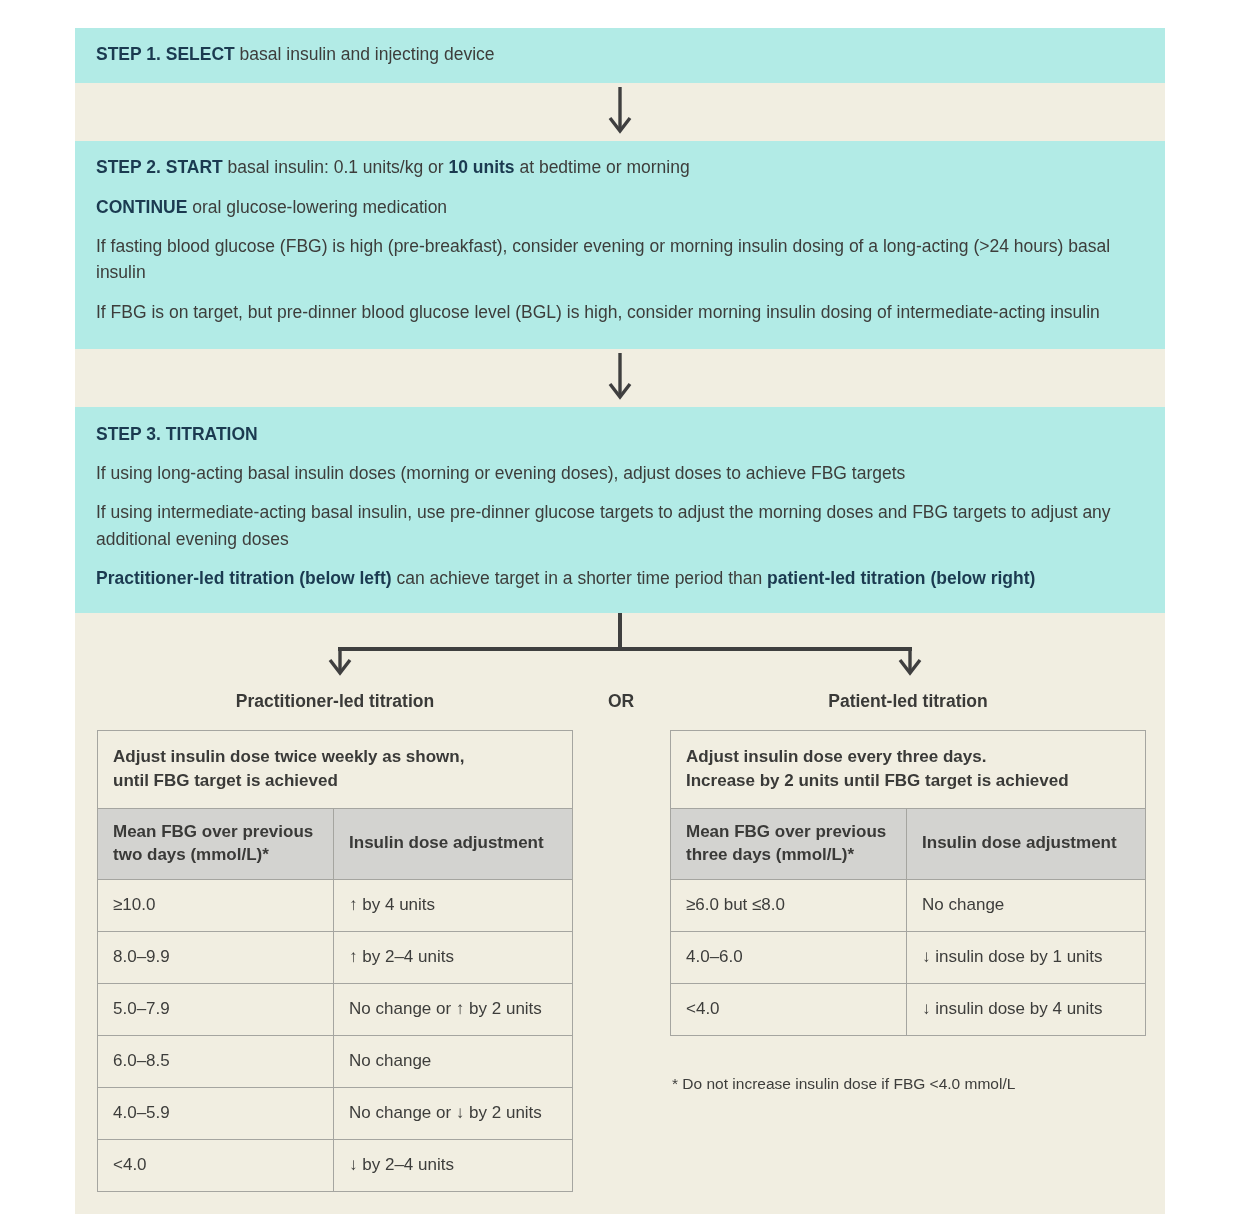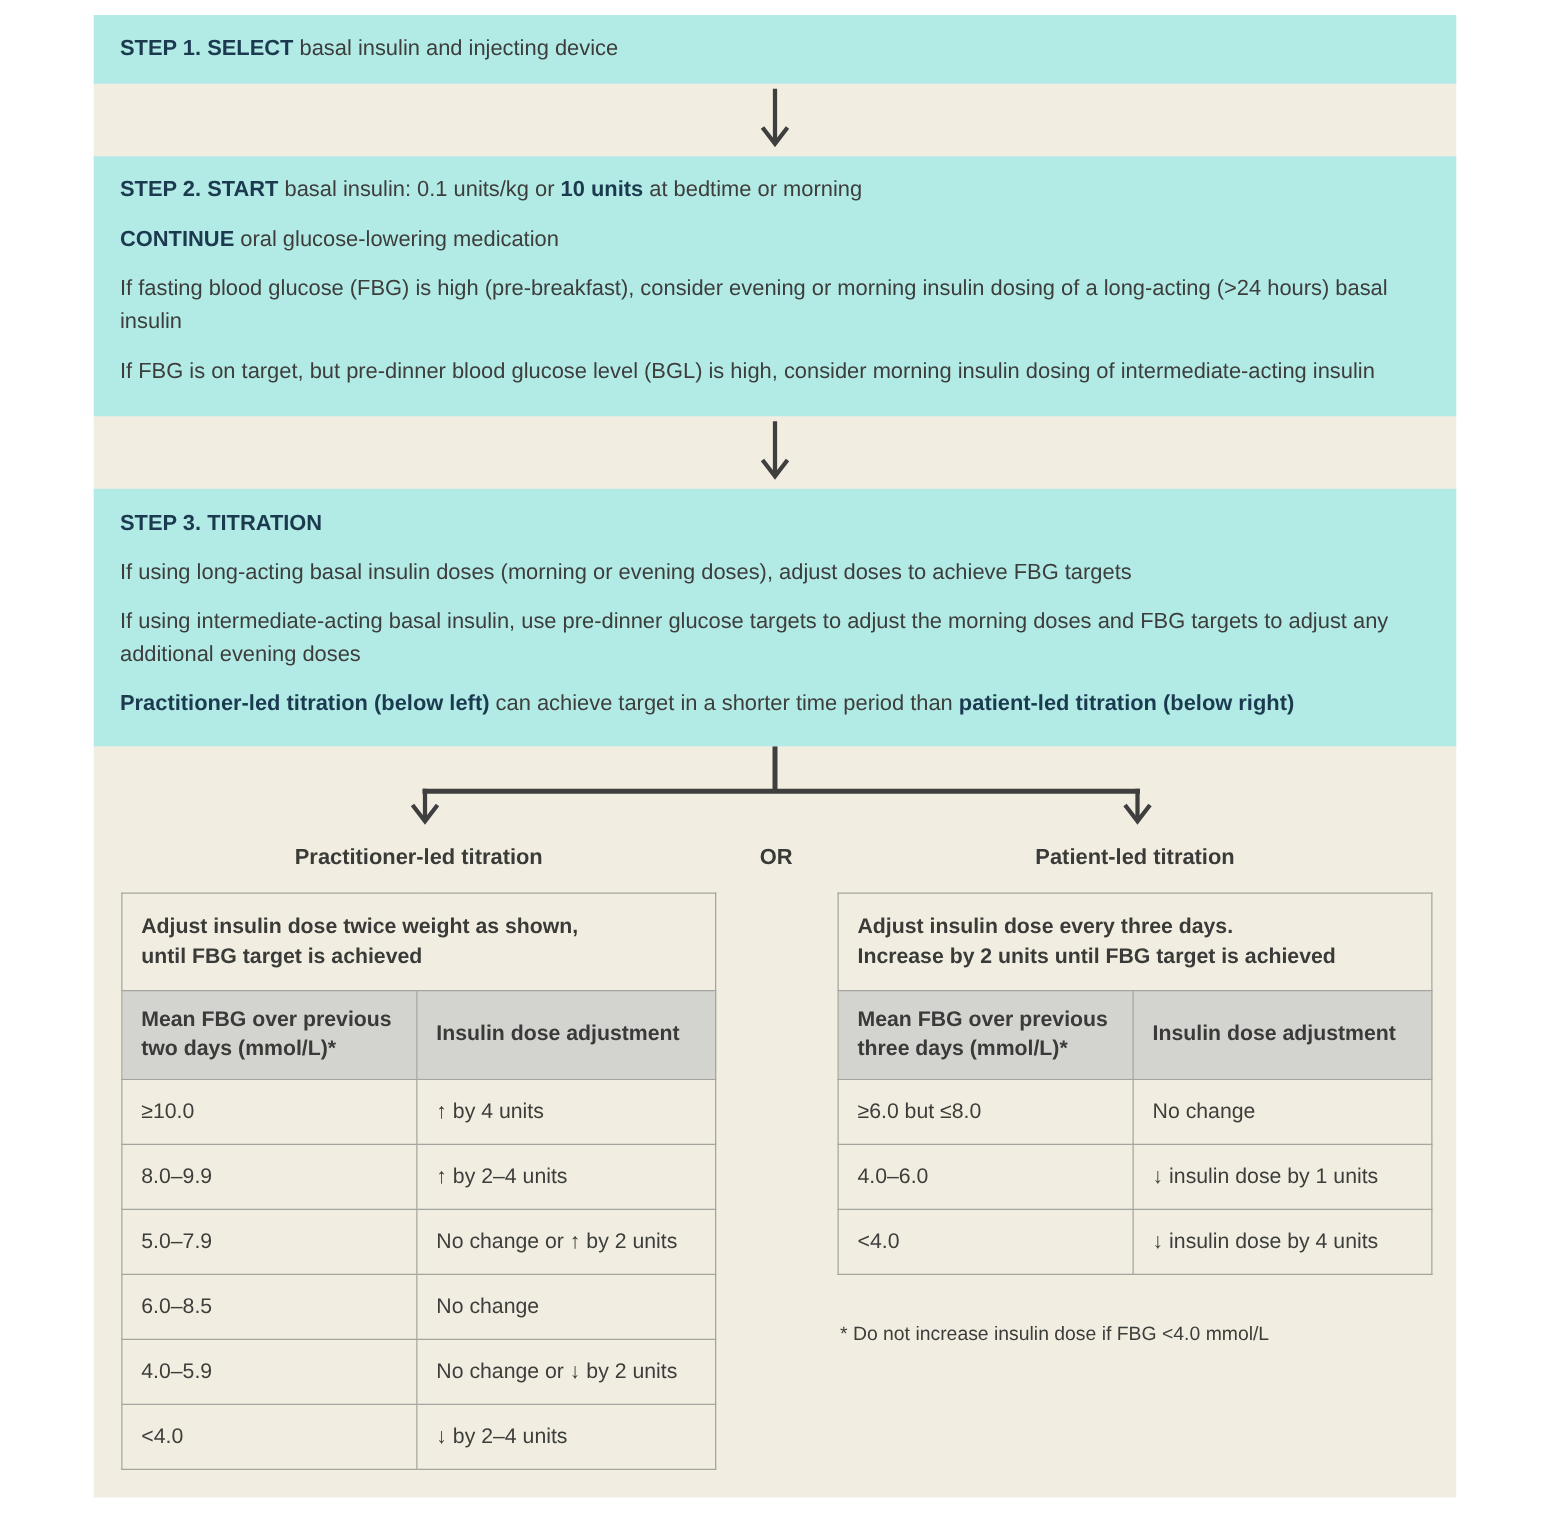--- a/index.html
+++ b/index.html
@@ -1,19 +1,19 @@
 <!DOCTYPE html>
 <html><head>
 <meta charset="utf-8">
 <style>
   * { margin:0; padding:0; box-sizing:border-box; }
   html,body { background:#ffffff; }
   body { font-family:"Liberation Sans","DejaVu Sans",sans-serif; color:#3d3d3b; }
   .page { position:relative; width:1240px; height:1217px; background:#ffffff; overflow:hidden; }
-  .panel { position:absolute; left:75px; top:12px; width:1090px; height:1186px; background:#f1eee1; }
+  .panel { position:absolute; left:75px; top:28px; width:1090px; height:1186px; background:#f1eee1; }
 
   
   .step-box { background:#b2ebe6; padding:14px 21px 16px 21px; }
   .step-title { font-size:17.5px; line-height:1.45; }
   .step-para { font-size:17.5px; line-height:1.5; margin-top:13px; }
   .step-box .b { font-weight:bold; color:#1b3a50; }
   .step2 { padding:14px 21px 24px 21px; }
   .step2 .step-para:first-of-type { margin-top:22px; }
   .step3 { padding:15px 22px 22px 21px; }
   .step3 .step-para:first-of-type { margin-top:22px; }
@@ -102,21 +102,21 @@
     <div class="tables-row">
 
       <table class="dose-table">
         <colgroup>
             <col style="width:49.7%">
             <col style="width:50.3%">
           </colgroup>
         <thead>
           <tr>
             <td class="cap-cell" colspan="2">
-              <div>Adjust insulin dose twice weight as shown,</div>
+              <div>Adjust insulin dose twice weekly as shown,</div>
               <div>until FBG target is achieved</div>
             </td>
           </tr>
           <tr>
             <th>Mean FBG over previous two days (mmol/L)*</th>
             <th>Insulin dose adjustment</th>
           </tr>
         </thead>
         <tbody>
             <tr>

